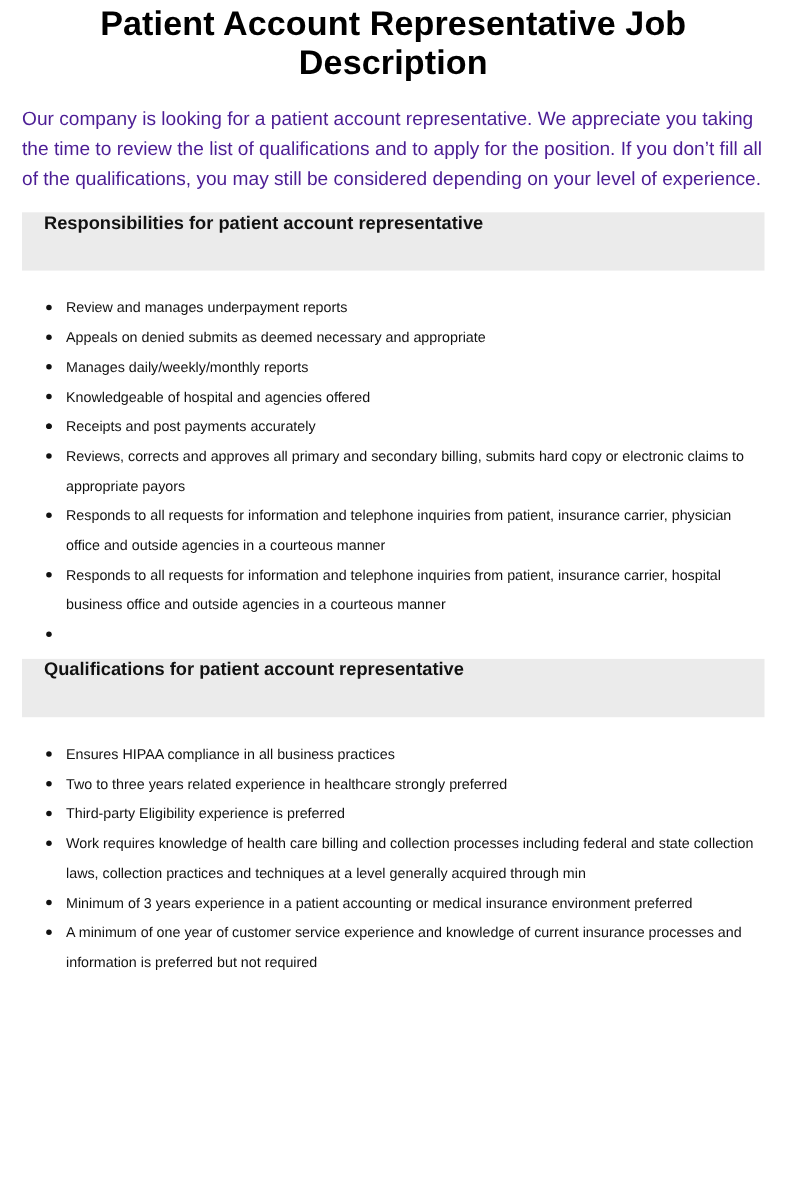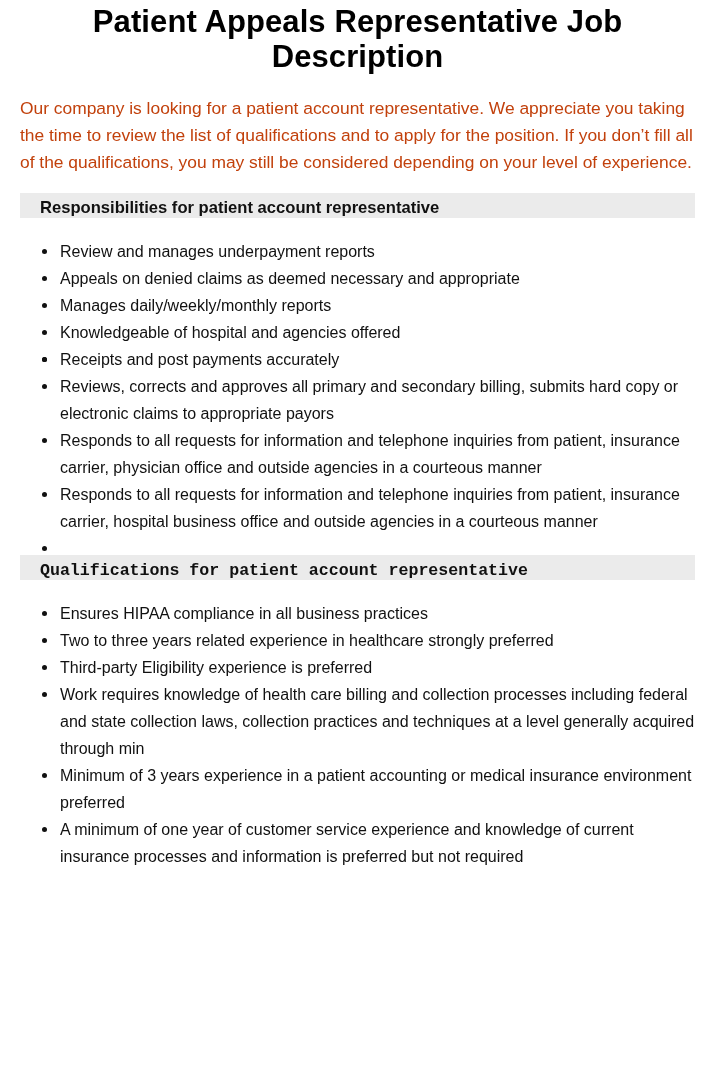--- a/index.html
+++ b/index.html
@@ -24,75 +24,74 @@
       font-size: 31px;
       line-height: 35px;
       font-weight: bold;
       color: #000000;
       letter-spacing: 0.1px;
     }
     .intro {
       margin: 21px 0 0 0;
       font-size: 17.4px;
       line-height: 27px;
-      color: #c2410c;
+      color: #4c1d95;
     }
     .section-header {
       margin-top: 17px;
       background: #ebebeb;
-      height: 25px;
+      height: 53px;
       box-sizing: border-box;
       padding: 0 20px;
       display: flex;
-      align-items: flex-end;
+      align-items: flex-start;
       font-size: 16.6px;
       font-weight: bold;
       color: #111111;
     }
     .section-header.second {
-      margin-top: 20px;
-      font-family: Liberation Mono, monospace;
+      margin-top: 36px;
     }
     ul.items {
       list-style: none;
       margin: 20px 0 0 0;
       padding: 0;
     }
     ul.items li {
       position: relative;
       padding-left: 40px;
-      font-size: 16px;
+      font-size: 13px;
       line-height: 27px;
       color: #111111;
     }
     ul.items li .bullet {
       position: absolute;
       left: 22px;
       top: 11px;
       width: 5px;
       height: 5px;
       border-radius: 50%;
       background: #111111;
     }
   </style>
 </head>
 <body>
 
 <div class="page">
-  <h1 class="title">Patient Appeals Representative Job Description</h1>
+  <h1 class="title">Patient Account Representative Job Description</h1>
 
   <p class="intro">Our company is looking for a patient account representative. We appreciate you taking the time to review the list of qualifications and to apply for the position. If you don’t fill all of the qualifications, you may still be considered depending on your level of experience.</p>
 
   <div class="section-header">
     <span>Responsibilities for patient account representative</span>
   </div>
 
   <ul class="items">
     <li><span class="bullet"></span><span>Review and manages underpayment reports</span></li>
-    <li><span class="bullet"></span><span>Appeals on denied claims as deemed necessary and appropriate</span></li>
+    <li><span class="bullet"></span><span>Appeals on denied submits as deemed necessary and appropriate</span></li>
     <li><span class="bullet"></span><span>Manages daily/weekly/monthly reports</span></li>
     <li><span class="bullet"></span><span>Knowledgeable of hospital and agencies offered</span></li>
     <li><span class="bullet"></span></li>
     <li><span class="bullet"></span><span>Receipts and post payments accurately</span></li>
     <li><span class="bullet"></span><span>Reviews, corrects and approves all primary and secondary billing, submits hard copy or electronic claims to appropriate payors</span></li>
     <li><span class="bullet"></span><span>Responds to all requests for information and telephone inquiries from patient, insurance carrier, physician office and outside agencies in a courteous manner</span></li>
     <li><span class="bullet"></span><span>Responds to all requests for information and telephone inquiries from patient, insurance carrier, hospital business office and outside agencies in a courteous manner</span></li>
     <li><span class="bullet"></span></li>
   </ul>
 

